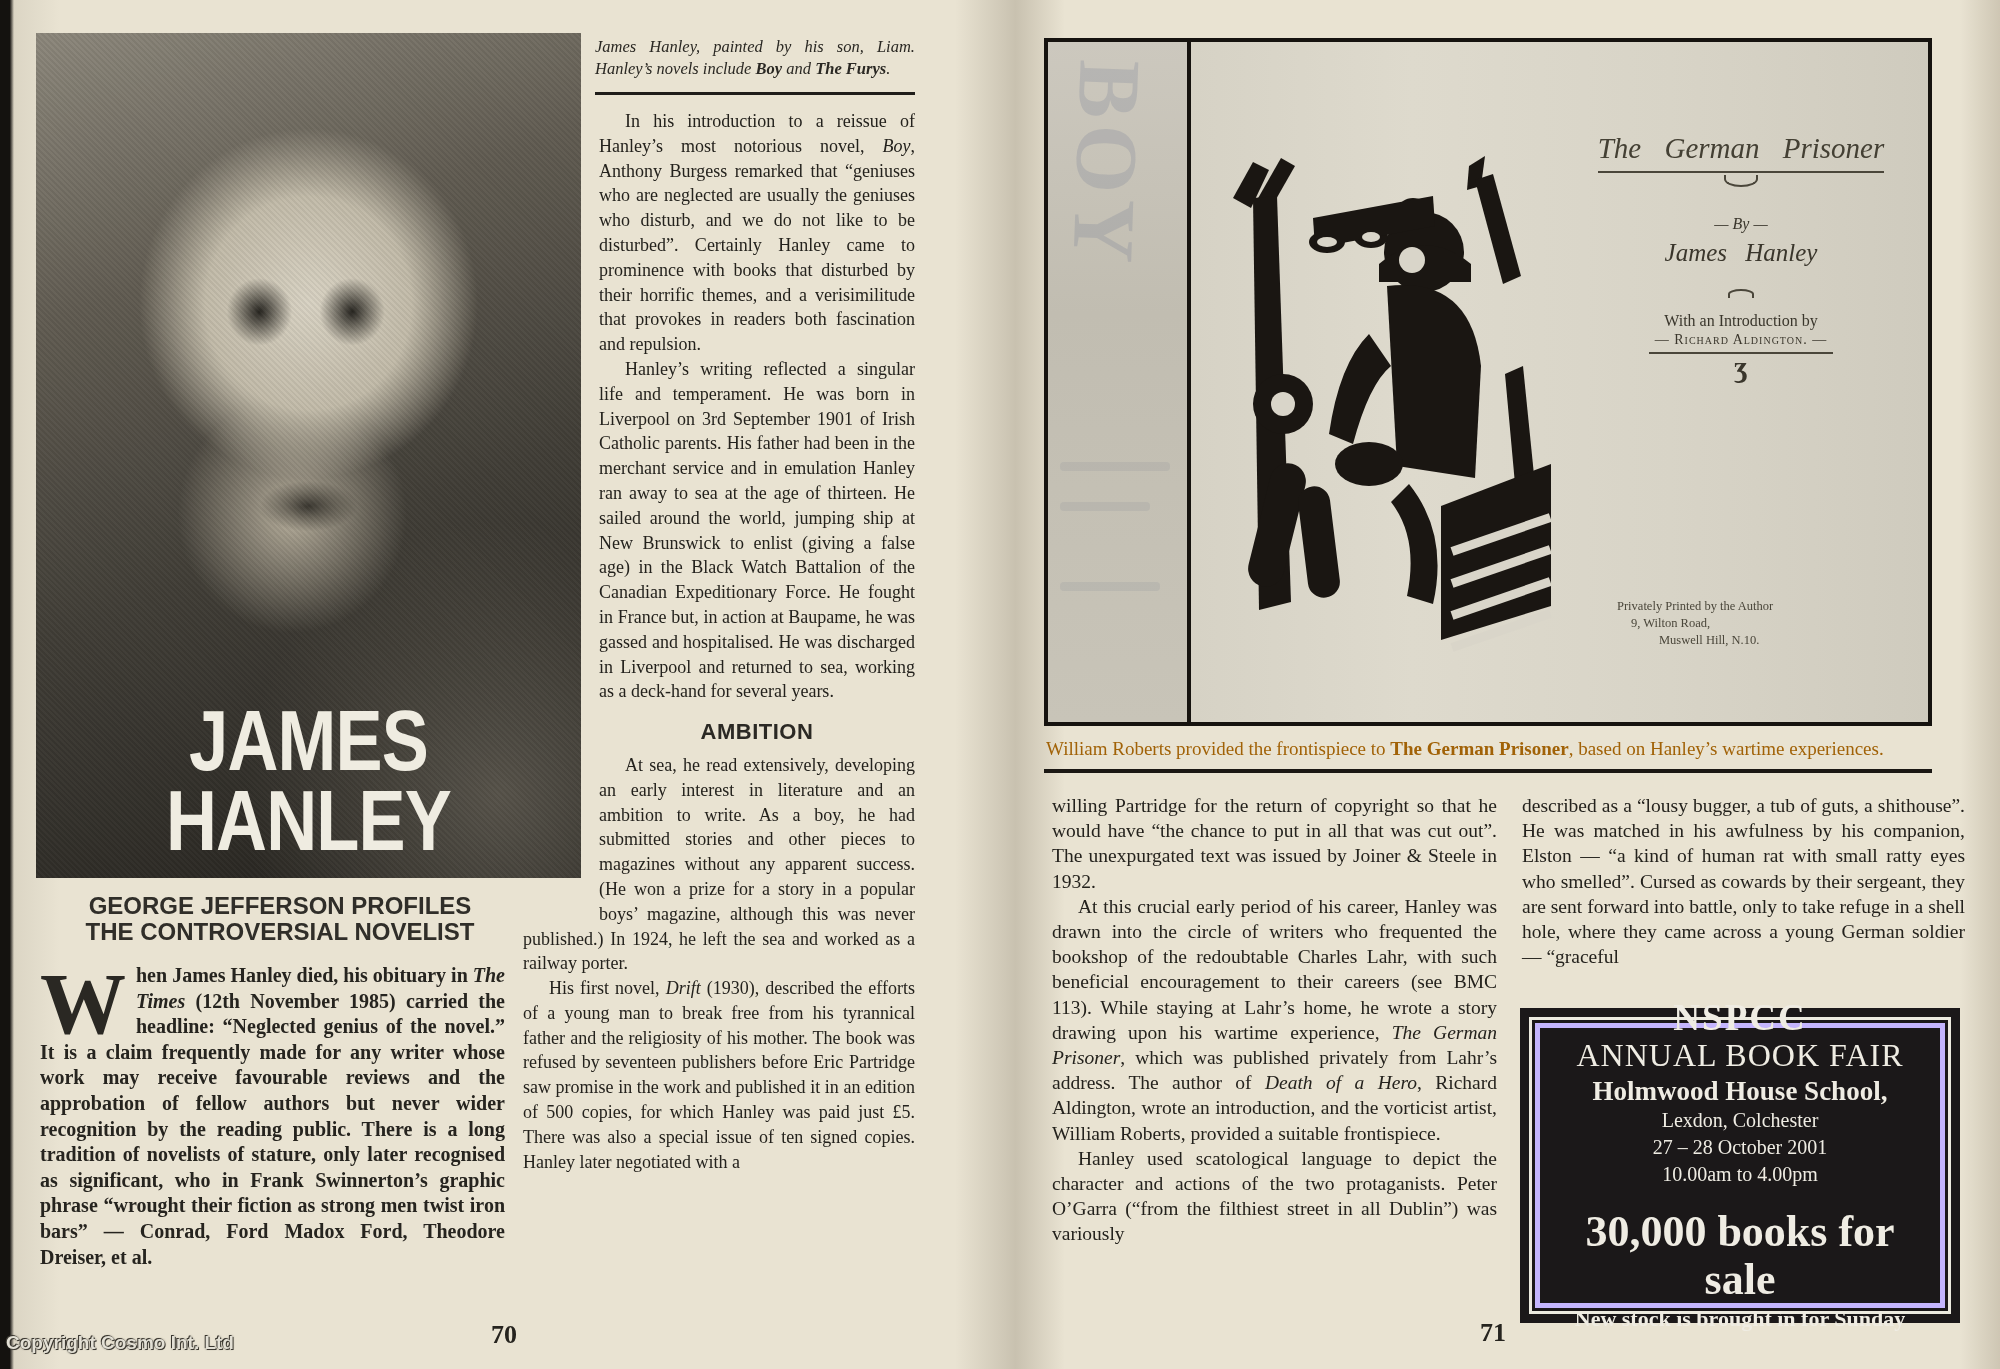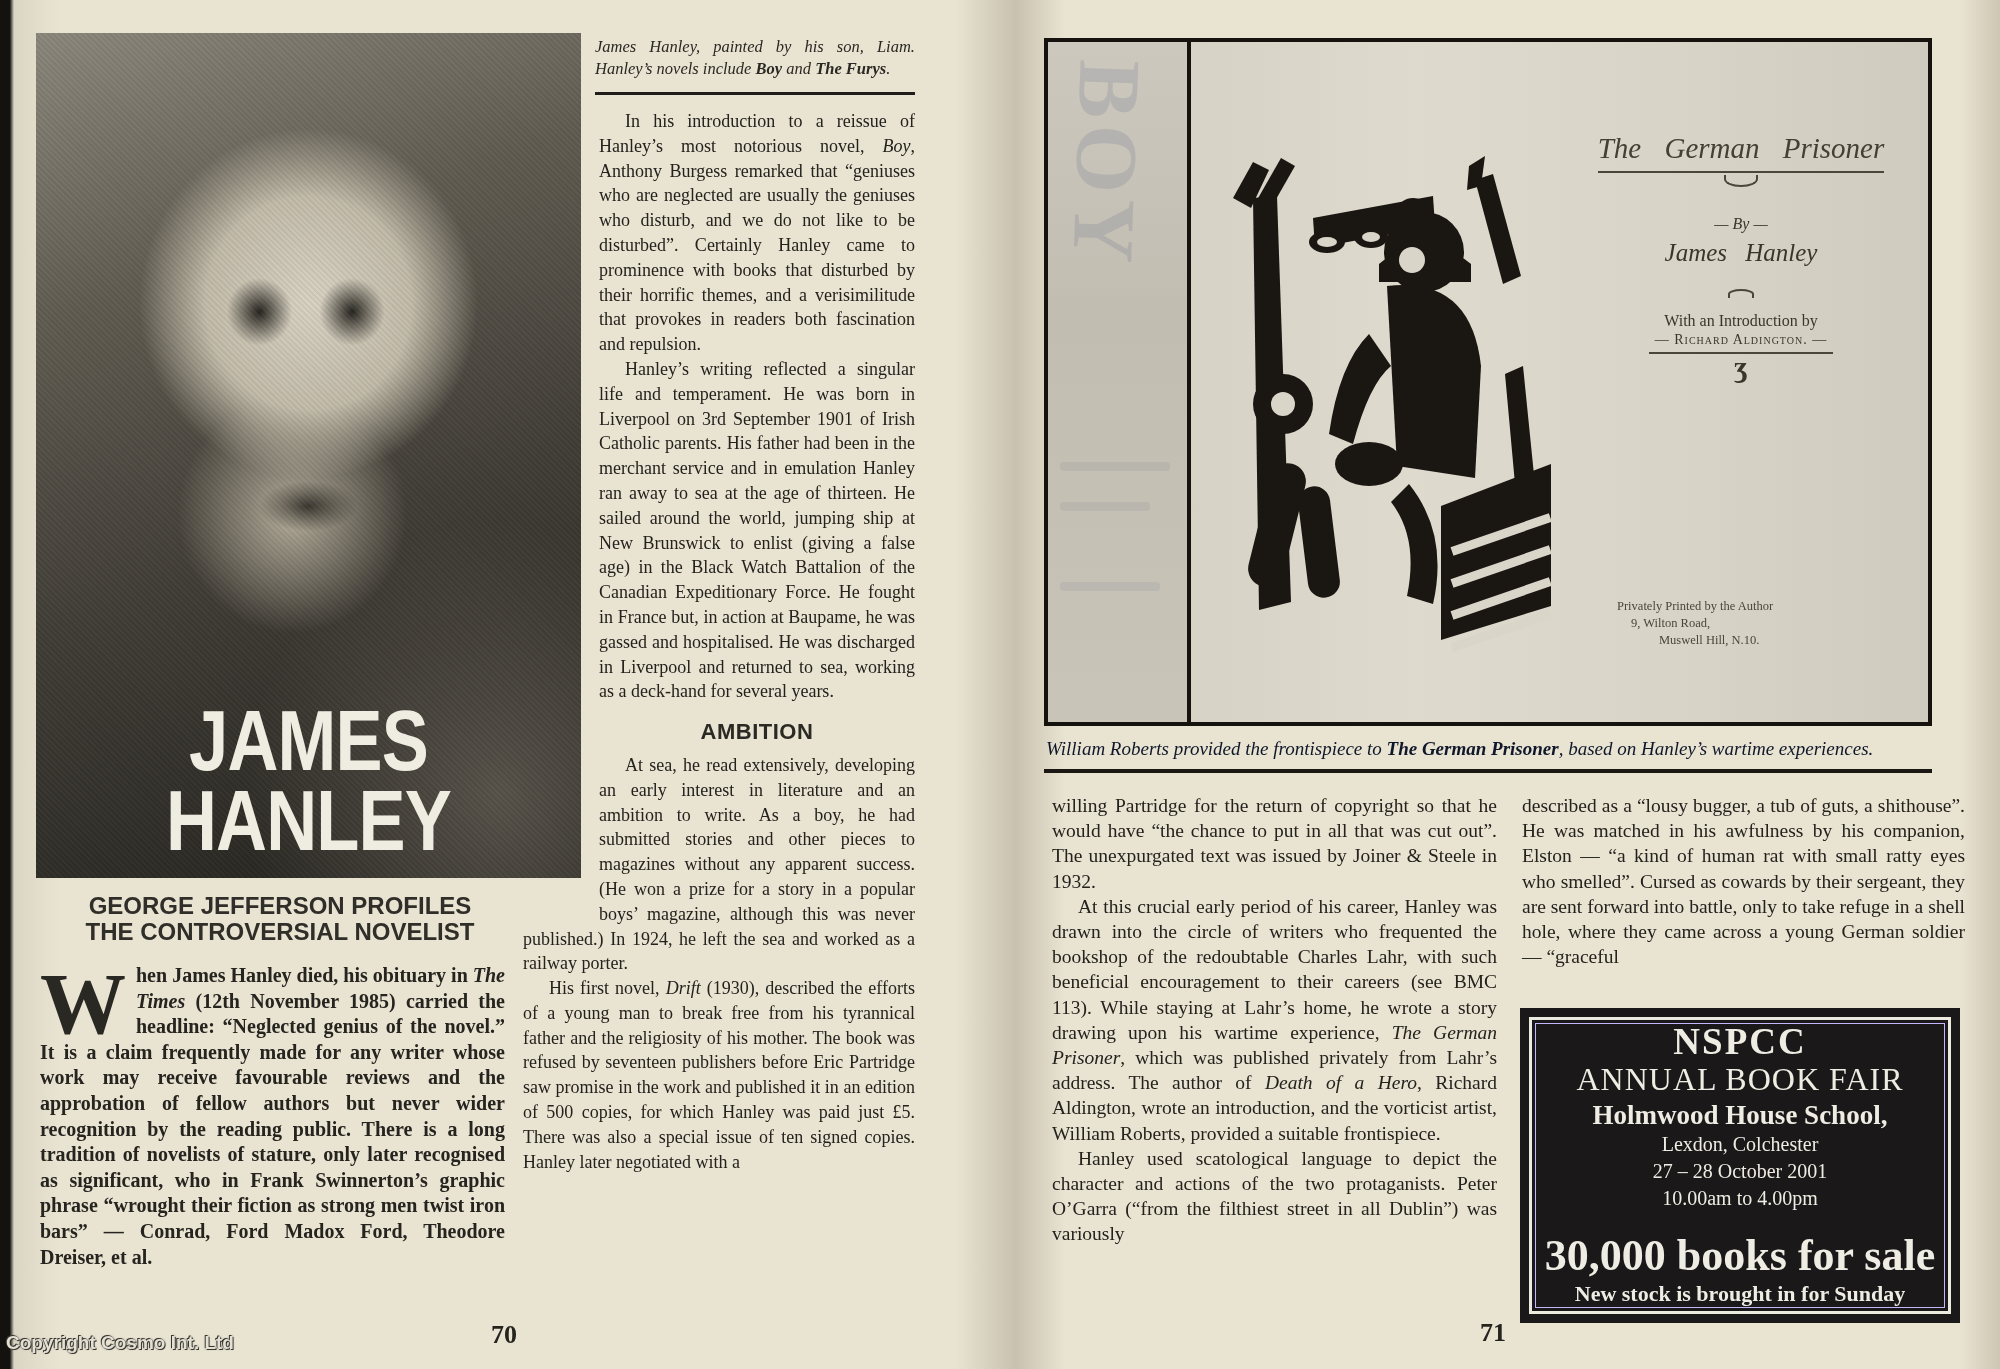--- a/index.html
+++ b/index.html
@@ -82,34 +82,34 @@
   .tp-intro1 { font-size:16px; margin-top:14px; }
   .tp-intro2 { font-variant:small-caps; font-size:14px; letter-spacing:1px;
     border-bottom:2px solid #4a463a; display:inline-block; padding:2px 6px 4px; }
   .tp-orn { font-size:30px; font-weight:bold; line-height:26px; }
   .tp-imprint { position:absolute; left:66px; top:466px; text-align:left;
     font-size:12.5px; line-height:17px; color:#4a463a; }
   .tp-imprint .i2 { padding-left:14px; } .tp-imprint .i3 { padding-left:42px; }
 
   .photo-caption-bar { position:absolute; left:1044px; top:732px; width:888px;
     padding:6px 2px 9px; border-bottom:4px solid #1b1814;
-    font-style:italic; font-size:19px; color:#0f172a; }
+    font-size:19px; color:#a16207; }
 
   
   .rcol { position:absolute; top:793px; font-size:19.5px; line-height:25.2px;
     text-align:justify; color:#24221d; }
   .rcol p { text-indent:26px; } .rcol p.no-indent { text-indent:0; }
   .rcol-1 { left:1052px; width:445px; }
   .rcol-2 { left:1522px; width:443px; }
 
   
   .ad { position:absolute; left:1520px; top:1008px; width:440px; height:315px;
     background:#1b1819; padding:9px; }
   .ad-b1 { border:3px solid #eceadf; height:100%; padding:3px; }
-  .ad-b2 { border:1px solid #c4b5fd; height:100%; padding:10px 6px;
+  .ad-b2 { border:5px solid #c4b5fd; height:100%; padding:10px 6px;
     display:flex; flex-direction:column; justify-content:center; text-align:center; color:#efece3; }
   .ad-org { font-size:37px; font-weight:bold; letter-spacing:2px; line-height:1.05; }
   .ad-event { font-size:32px; letter-spacing:1px; line-height:1.1; }
   .ad-venue { font-size:27px; font-weight:bold; margin-top:4px; line-height:1.1; }
   .ad-small { font-size:20px; line-height:1.35; }
   .ad-headline { font-size:44px; font-weight:bold; margin-top:20px; line-height:1.1; }
   .ad-note { font-size:22px; font-weight:bold; line-height:1.25; }
 
   .watermark { position:absolute; left:6px; top:1332px;
     font-family:"Liberation Sans", sans-serif; font-weight:bold; font-size:19px;

